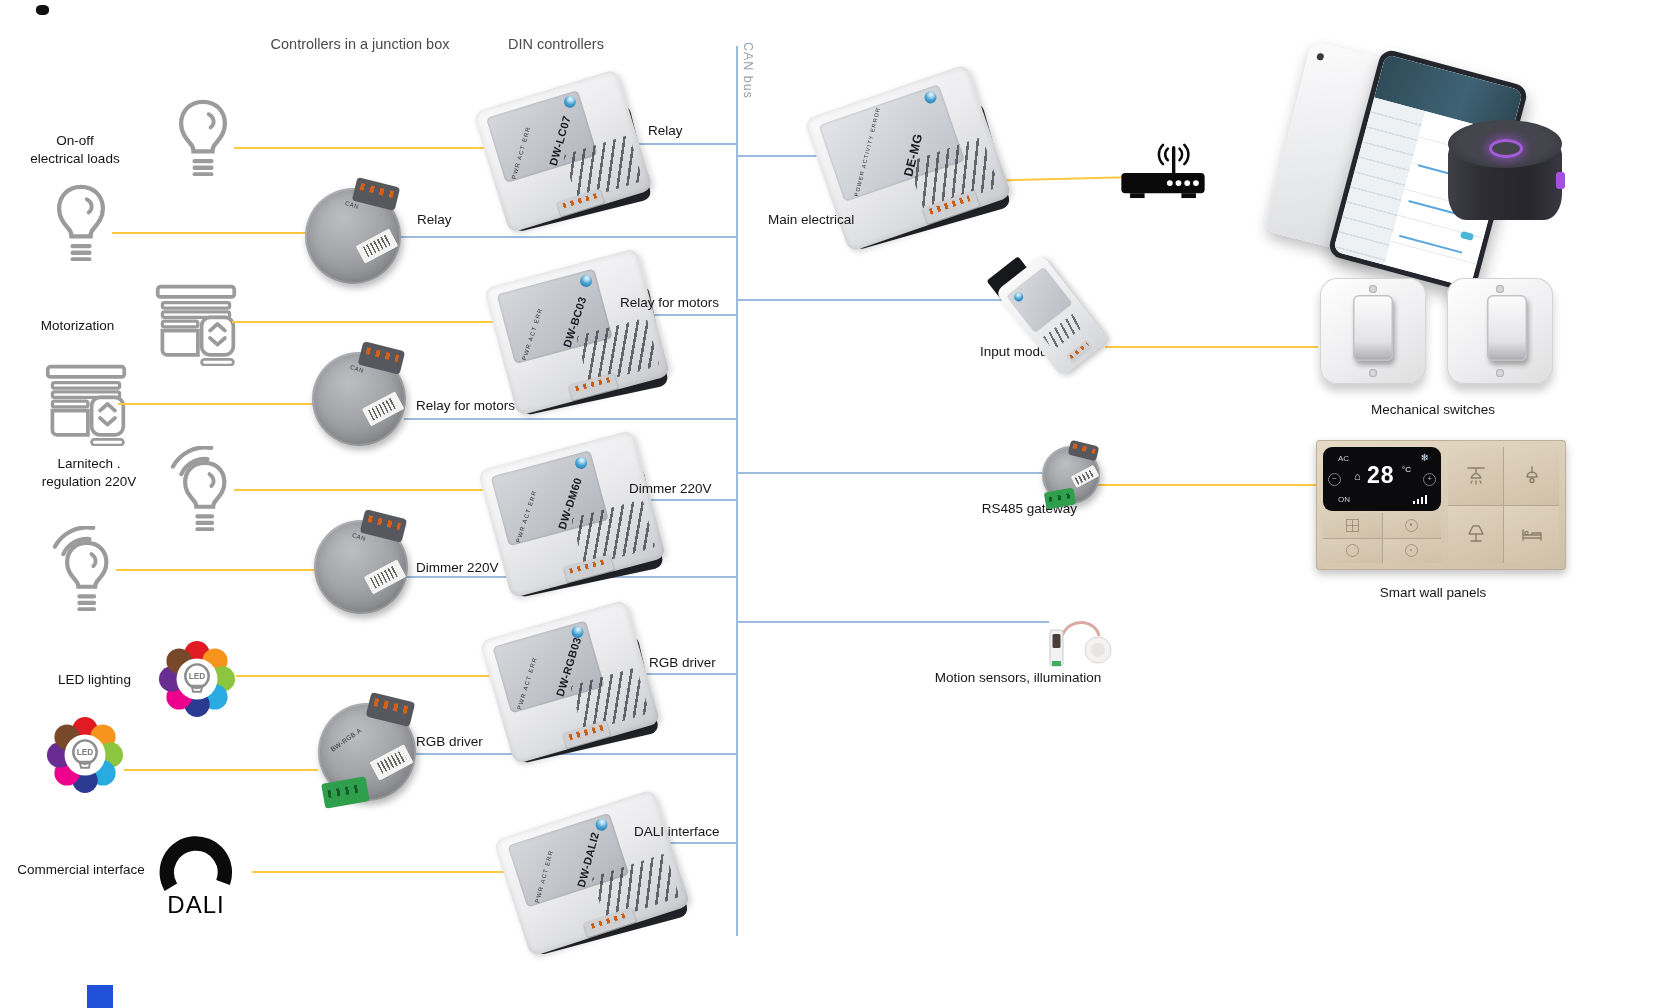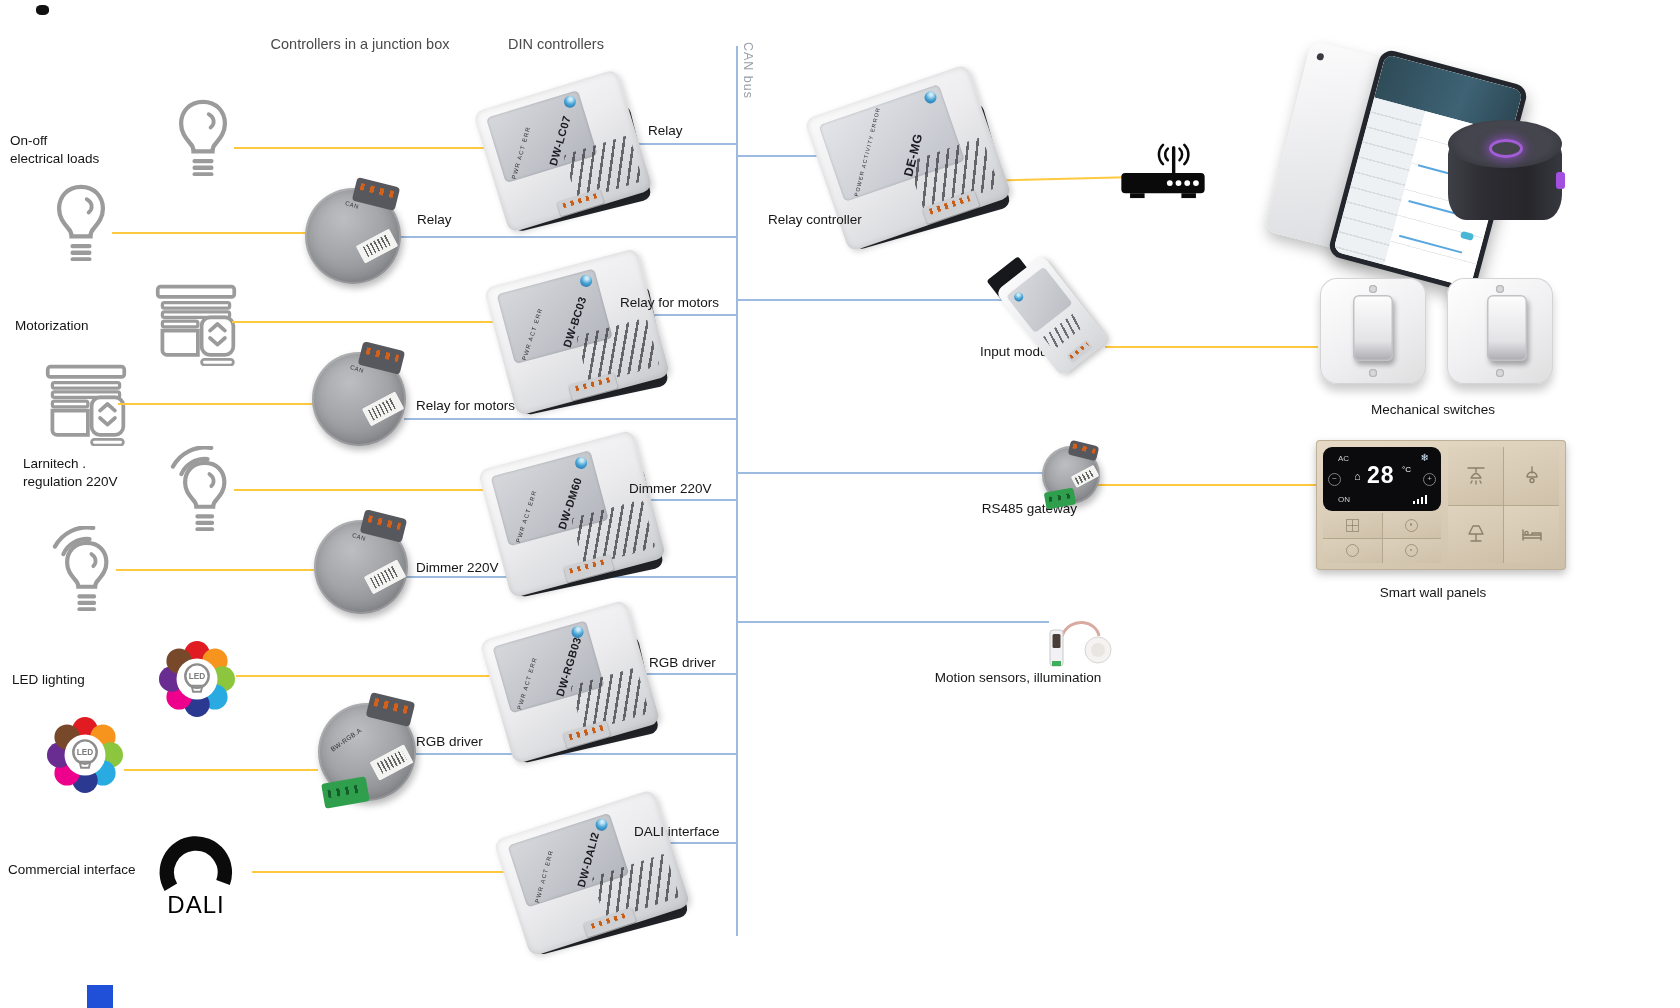--- a/index.html
+++ b/index.html
@@ -1,19 +1,19 @@
 <!DOCTYPE html>
 <html style="--yellow-wire: #FFC93F; --blue-wire: #9CBBDF; --icon-gray: #9B9B9B; --panel-beige: #D8CBB5; --app-red: #E8392B; --app-blue: #2156D5; --speaker-purple: #A34FE0;"><head>
 <meta charset="utf-8">
 <style>
   html,body{margin:0;padding:0;background:#fff;}
   .canvas{position:relative;width:1680px;height:1008px;background:#fff;overflow:hidden;
           font-family:"Liberation Sans",sans-serif;color:#1b1b1b;}
   .hdr{position:absolute;font-size:14.5px;color:#4a4a4a;text-align:center;}
-  .cat{position:absolute;font-size:13.5px;color:#141414;line-height:1.3;}
+  .cat{position:absolute;font-size:13.5px;color:#141414;text-align:center;line-height:1.3;}
   .cat span{display:block;}
   .lbl{position:absolute;font-size:13.5px;color:#161616;white-space:nowrap;}
   .lblc{text-align:center;white-space:normal;}
   .canlabel{position:absolute;font-size:12.5px;color:#98a0a8;writing-mode:vertical-rl;letter-spacing:1px;}
   .wire{position:absolute;}
   .wy{height:2px;background:var(--yellow-wire,#FFC93F);}
   .wb{height:1.6px;background:var(--blue-wire,#9CBBDF);}
   .canline{position:absolute;width:1.8px;background:var(--blue-wire,#9CBBDF);}
   .icon{position:absolute;}
 
@@ -151,21 +151,21 @@
     <span>On-off</span>
       <span>electrical loads</span>
   </div>
   <div class="cat" style="left:15px;top:317px;width:125px;">
     <span>Motorization</span>
   </div>
   <div class="cat" style="left:23px;top:455px;width:132px;">
     <span>Larnitech .</span>
       <span>regulation 220V</span>
   </div>
-  <div class="cat" style="left:12px;top:671px;width:125px;">
+  <div class="cat" style="left:32px;top:671px;width:125px;">
     <span>LED lighting</span>
   </div>
   <div class="cat" style="left:8px;top:861px;width:146px;">
     <span>Commercial interface</span>
   </div>
 
   <svg class="icon" style="left:172px;top:98px;" width="62" height="80" viewBox="0 0 62 84">
     <path d="M31 4 C 17 4 8 14 8 27 c0 9 5 15 9 20 c3 3 4 6 4 9 h20 c0 -3 1 -6 4 -9 c4 -5 9 -11 9 -20 C 54 14 45 4 31 4 Z" fill="none" stroke="var(--icon-gray,#9B9B9B)" stroke-width="4.5"></path>
     <path d="M37 17 c6 3 7 10 2 14" fill="none" stroke="var(--icon-gray,#9B9B9B)" stroke-width="4" stroke-linecap="round"></path>
     <rect x="20" y="64" width="22" height="4.5" rx="2" fill="var(--icon-gray,#9B9B9B)"></rect>
@@ -396,21 +396,21 @@
   <div class="lbl" style="left:648px;top:123px;">Relay</div>
   <div class="lbl" style="left:417px;top:212px;">Relay</div>
   <div class="lbl" style="left:620px;top:295px;">Relay for motors</div>
   <div class="lbl" style="left:416px;top:398px;">Relay for motors</div>
   <div class="lbl" style="left:629px;top:481px;">Dimmer 220V</div>
   <div class="lbl" style="left:416px;top:560px;">Dimmer 220V</div>
   <div class="lbl" style="left:649px;top:655px;">RGB driver</div>
   <div class="lbl" style="left:416px;top:734px;">RGB driver</div>
   <div class="lbl" style="left:634px;top:824px;">DALI interface</div>
 
-  <div class="lbl" style="left:768px;top:212px;">Relay controller</div>
+  <div class="lbl" style="left:768px;top:212px;">Main electrical</div>
   <div class="lbl lblc" style="left:959px;top:344px;width:120px;">Input module</div>
   <div class="lbl lblc" style="left:957px;top:501px;width:120px;text-align:right;">RS485 gateway</div>
   <div class="lbl lblc" style="left:918px;top:670px;width:200px;">Motion sensors, illumination</div>
   <div class="lbl lblc" style="left:1374px;top:225px;width:120px;">Larnitech App</div>
   <div class="lbl lblc" style="left:1353px;top:402px;width:160px;">Mechanical switches</div>
   <div class="lbl lblc" style="left:1358px;top:585px;width:150px;">Smart wall panels</div>
 
   <div class="inputmod" style="left:1022px;top:262px;">
     <div class="im-conn"></div>
     <div class="im-body">

